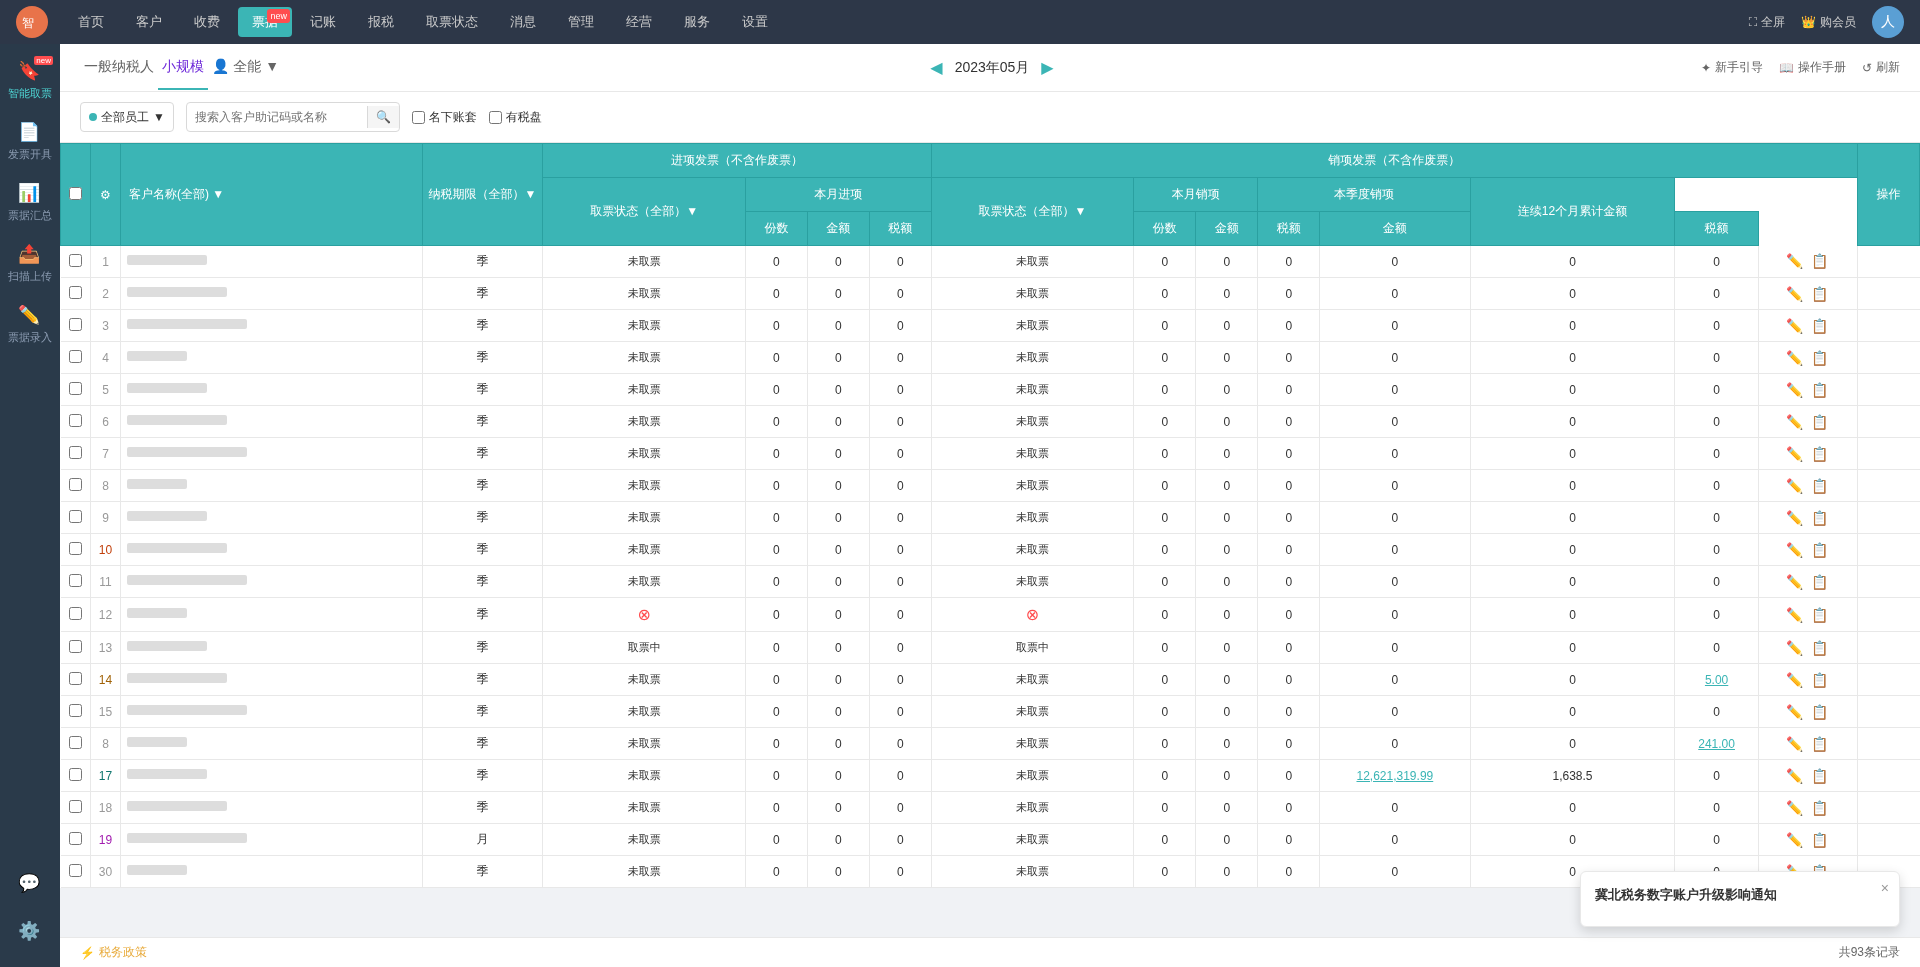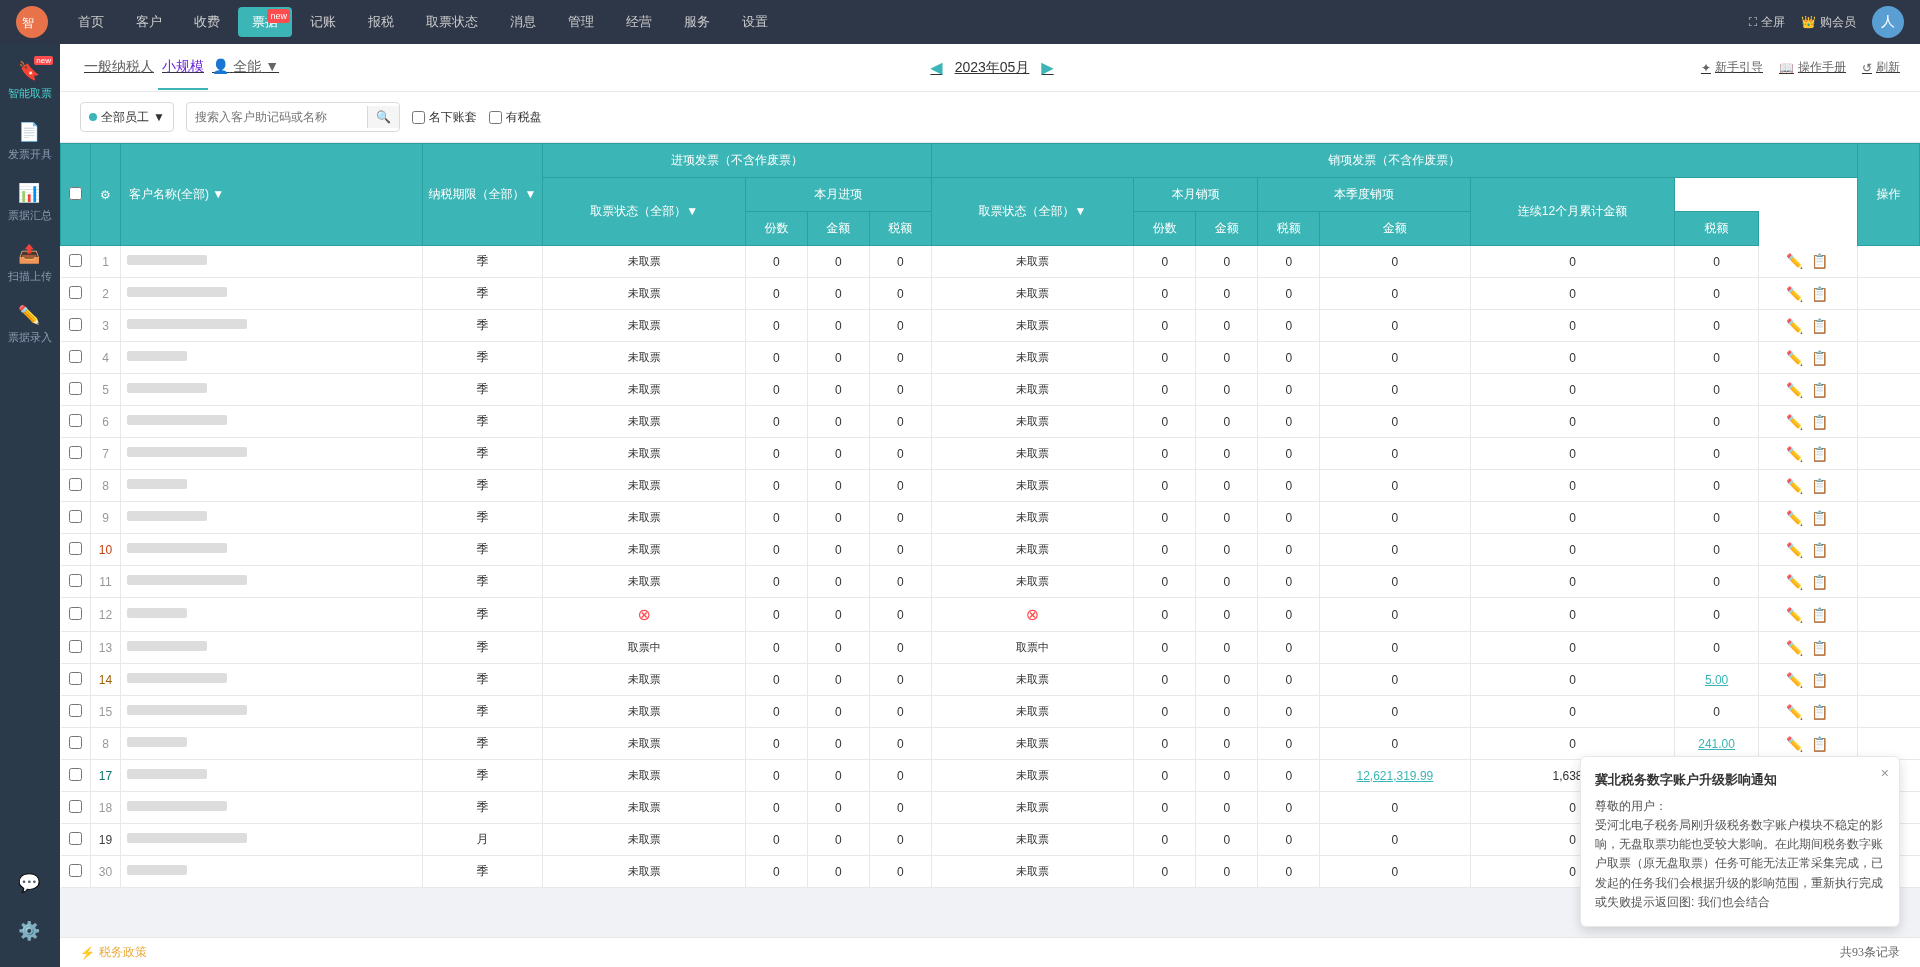--- a/index.html
+++ b/index.html
@@ -135,21 +135,21 @@
         <span>💬</span>
       </div>
       <div class="sidebar-bottom-item">
         <span>⚙️</span>
       </div>
     </div>
   </div>
 
   <div class="main">
 
-    <div style="background:white; border-bottom:1px solid #e8e8e8; display:flex; align-items:center; padding:0 20px; height:48px;text-decoration:underline;">
+    <div style="background:white; border-bottom:1px solid #e8e8e8; display:flex; align-items:center; padding:0 20px; height:48px;">
       <div class="sub-nav-item">一般纳税人</div>
       <div class="sub-nav-item active">小规模</div>
       <div class="sub-nav-item">
         <span>👤</span>
         <span>全能</span>
         <span> ▼</span>
       </div>
 
       <div style="margin-left:auto; display:flex; align-items:center; gap:12px; margin-right:auto;">
         <button style="background:none; border:none; cursor:pointer; color:#3bb5b5; font-size:16px;">◀</button>
@@ -674,21 +674,21 @@
       <td><span>0</span></td>
       <td>
         <span class="action-icon">✏️</span>
         <span class="action-icon">📋</span>
       </td>
     </tr>
             <tr>
       <td class="checkbox-col">
         <input type="checkbox" style="">
       </td>
-      <td style="color:#404040;">19</td>
+      <td style="color:#a21caf;">19</td>
       <td class="left">
         <span class="blurred" style="width:120px;background:#ddd;">&nbsp;</span>
       </td>
       <td>月</td>
       <td><span class="status-tag">未取票</span></td>
       <td>0</td>
       <td>0</td>
       <td>0</td>
       <td><span class="status-tag">未取票</span></td>
       <td>0</td>
@@ -729,25 +729,21 @@
     </tr>
           </tbody>
       </table>
     </div>
 
     <div class="status-bar">
       <div class="tax-policy">
         <span>⚡</span>
         <span>税务政策</span>
       </div>
-      <span style="margin-left:auto;font-family:Liberation Serif, serif;">共93条记录</span>
+      <span style="margin-left:auto;">共93条记录</span>
     </div>
   </div>
 </div>
 
 <div class="notification-popup">
   <div class="close-btn">×</div>
   <div class="title">冀北税务数字账户升级影响通知</div>
-  <div class="content">
-    <span>尊敬的用户：</span><br>
-    <span>受河北电子税务局刚升级税务数字账户模块不稳定的影响，无盘取票功能也受较大影响。在此期间税务数字账户取票（原无盘取票）任务可能无法正常采集完成，已发起的任务我们会根据升级的影响范围，重新执行完成或失败提示返回图: 我们也会结合</span>
-  </div>
 </div>
 
 </body></html>

